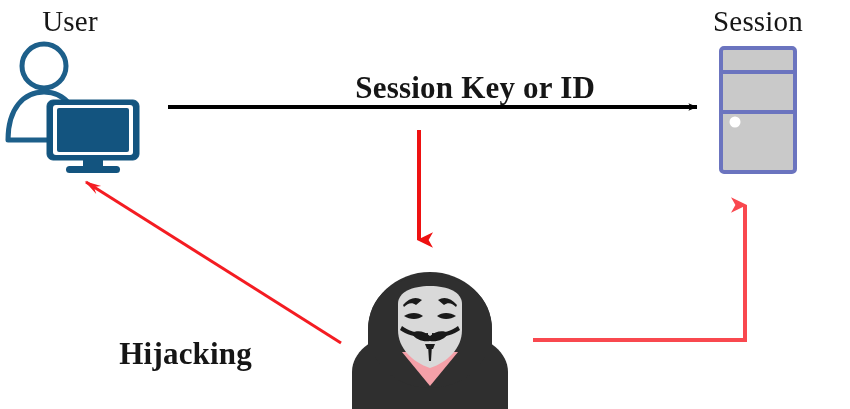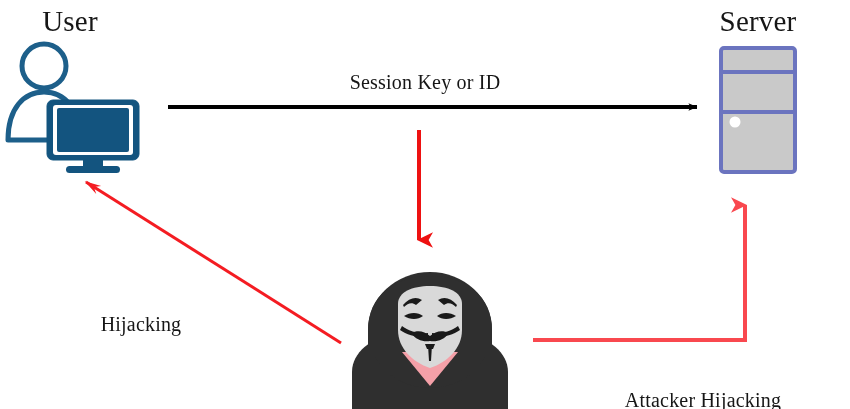--- a/index.html
+++ b/index.html
@@ -29,22 +29,23 @@
     font-weight: 400;
     white-space: pre;
     line-height: 1.06;
     letter-spacing: 0.2px;
   }
   .node-title {
     font-size: 29px;
     text-align: center;
   }
   .edge-label {
-    font-size: 20px;
-    text-align: center;
+    font-size: 31px;
+    text-align: right;
+    font-weight: bold;
   }
   #user-title { left: 0px; top: 6px; width: 140px; }
   #server-title { left: 688px; top: 6px; width: 140px; }
   #session-label { left: 255px; top: 72px; width: 340px; }
   #intercepted-label { left: 430px; top: 178px; width: 200px; }
   #forcible-label { left: 30px; top: 272px; width: 222px; }
   #attacker-label { left: 556px; top: 348px; width: 294px; }
 </style>
 </head>
 <body>
@@ -128,21 +129,21 @@
       <path d="M411,333 C418,330 424,331 430,336 C436,331 442,330 449,333
                C444,340 437,342 430,341 C423,342 416,340 411,333 Z" fill="#1a1a1a"></path>
 
       <path d="M428,345 L432,345 L431,361 L429,361 Z" fill="#1a1a1a"></path>
       <path d="M425,344 L435,344 L433,349 L427,349 Z" fill="#1a1a1a"></path>
     </g>
   </svg>
 
   <div class="label node-title" id="user-title">User</div>
 
-  <div class="label node-title" id="server-title">Server</div>
+  <div class="label node-title" id="server-title">Session</div>
 
   <div class="label edge-label" id="session-label">Session Key or ID</div>
 
 
   <div class="label edge-label" id="forcible-label">
     <div>Hijacking</div>
     
     
   </div>
 

